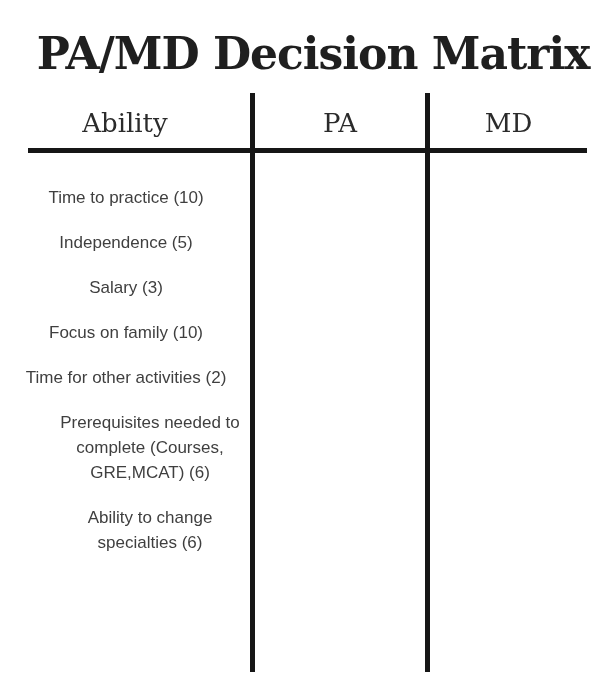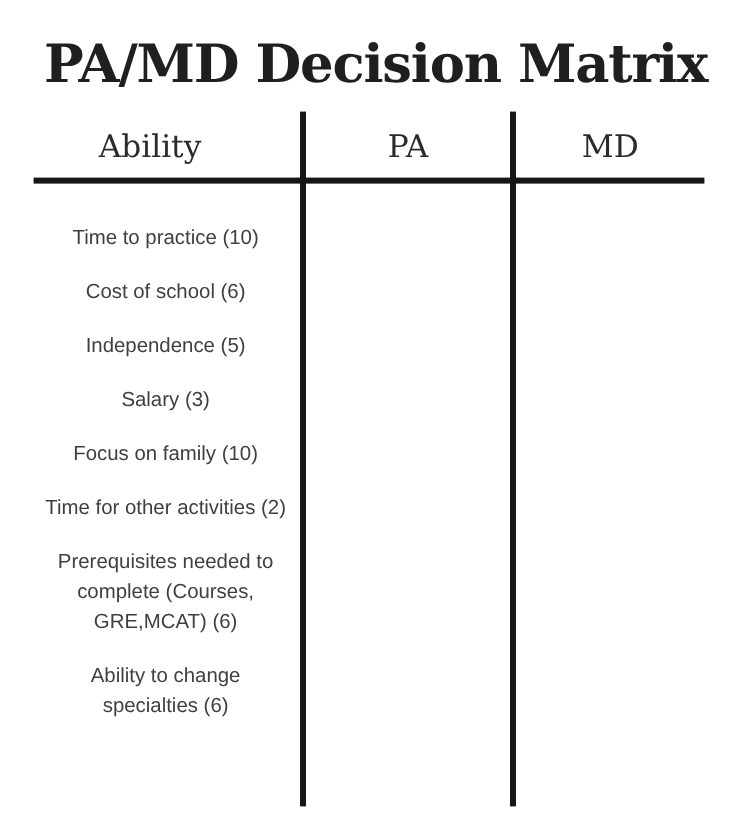--- a/index.html
+++ b/index.html
@@ -58,51 +58,49 @@
     color: #2b2b2b;
   }
   .col-header.factors { left: 0;   width: 250px; }
   .col-header.pa      { left: 255px; width: 170px; }
   .col-header.md      { left: 430px; width: 157px; }
   .rows {
     position: absolute;
     top: 185px;
     left: 0;
     width: 252px;
-    padding-left: 12px;
   }
   .factor-row {
     width: 252px;
     margin: 0 0 20px 0;
     text-align: center;
     font-size: 17px;
     line-height: 25px;
     color: #3f3f3f;
     white-space: pre-line;
   }
-  .factor-row.push-down { margin-top: 8px; }
+  .factor-row.push-down { margin-top: 8px; margin-left: 24px; }
 </style>
 </head>
 <body>
 
 <div class="worksheet">
 
   <h1 class="title">PA/MD Decision Matrix</h1>
 
   <div class="vline v1"></div>
   <div class="vline v2"></div>
   <div class="hline"></div>
 
   <div class="col-header factors">Ability</div>
   <div class="col-header md">MD</div>
   <div class="col-header pa">PA</div>
 
   <div class="rows">
     <div class="factor-row">Time to practice (10)</div>
-    <div class="factor-row">Cost of school (6)</div>
     <div class="factor-row">Independence (5)</div>
     <div class="factor-row">Salary (3)</div>
     <div class="factor-row">Focus on family (10)</div>
     <div class="factor-row">Time for other activities (2)</div>
     <div class="factor-row push-down">Prerequisites needed to
 complete (Courses,
 GRE,MCAT) (6)</div>
     <div class="factor-row push-down">Ability to change
 specialties (6)</div>
   </div>

